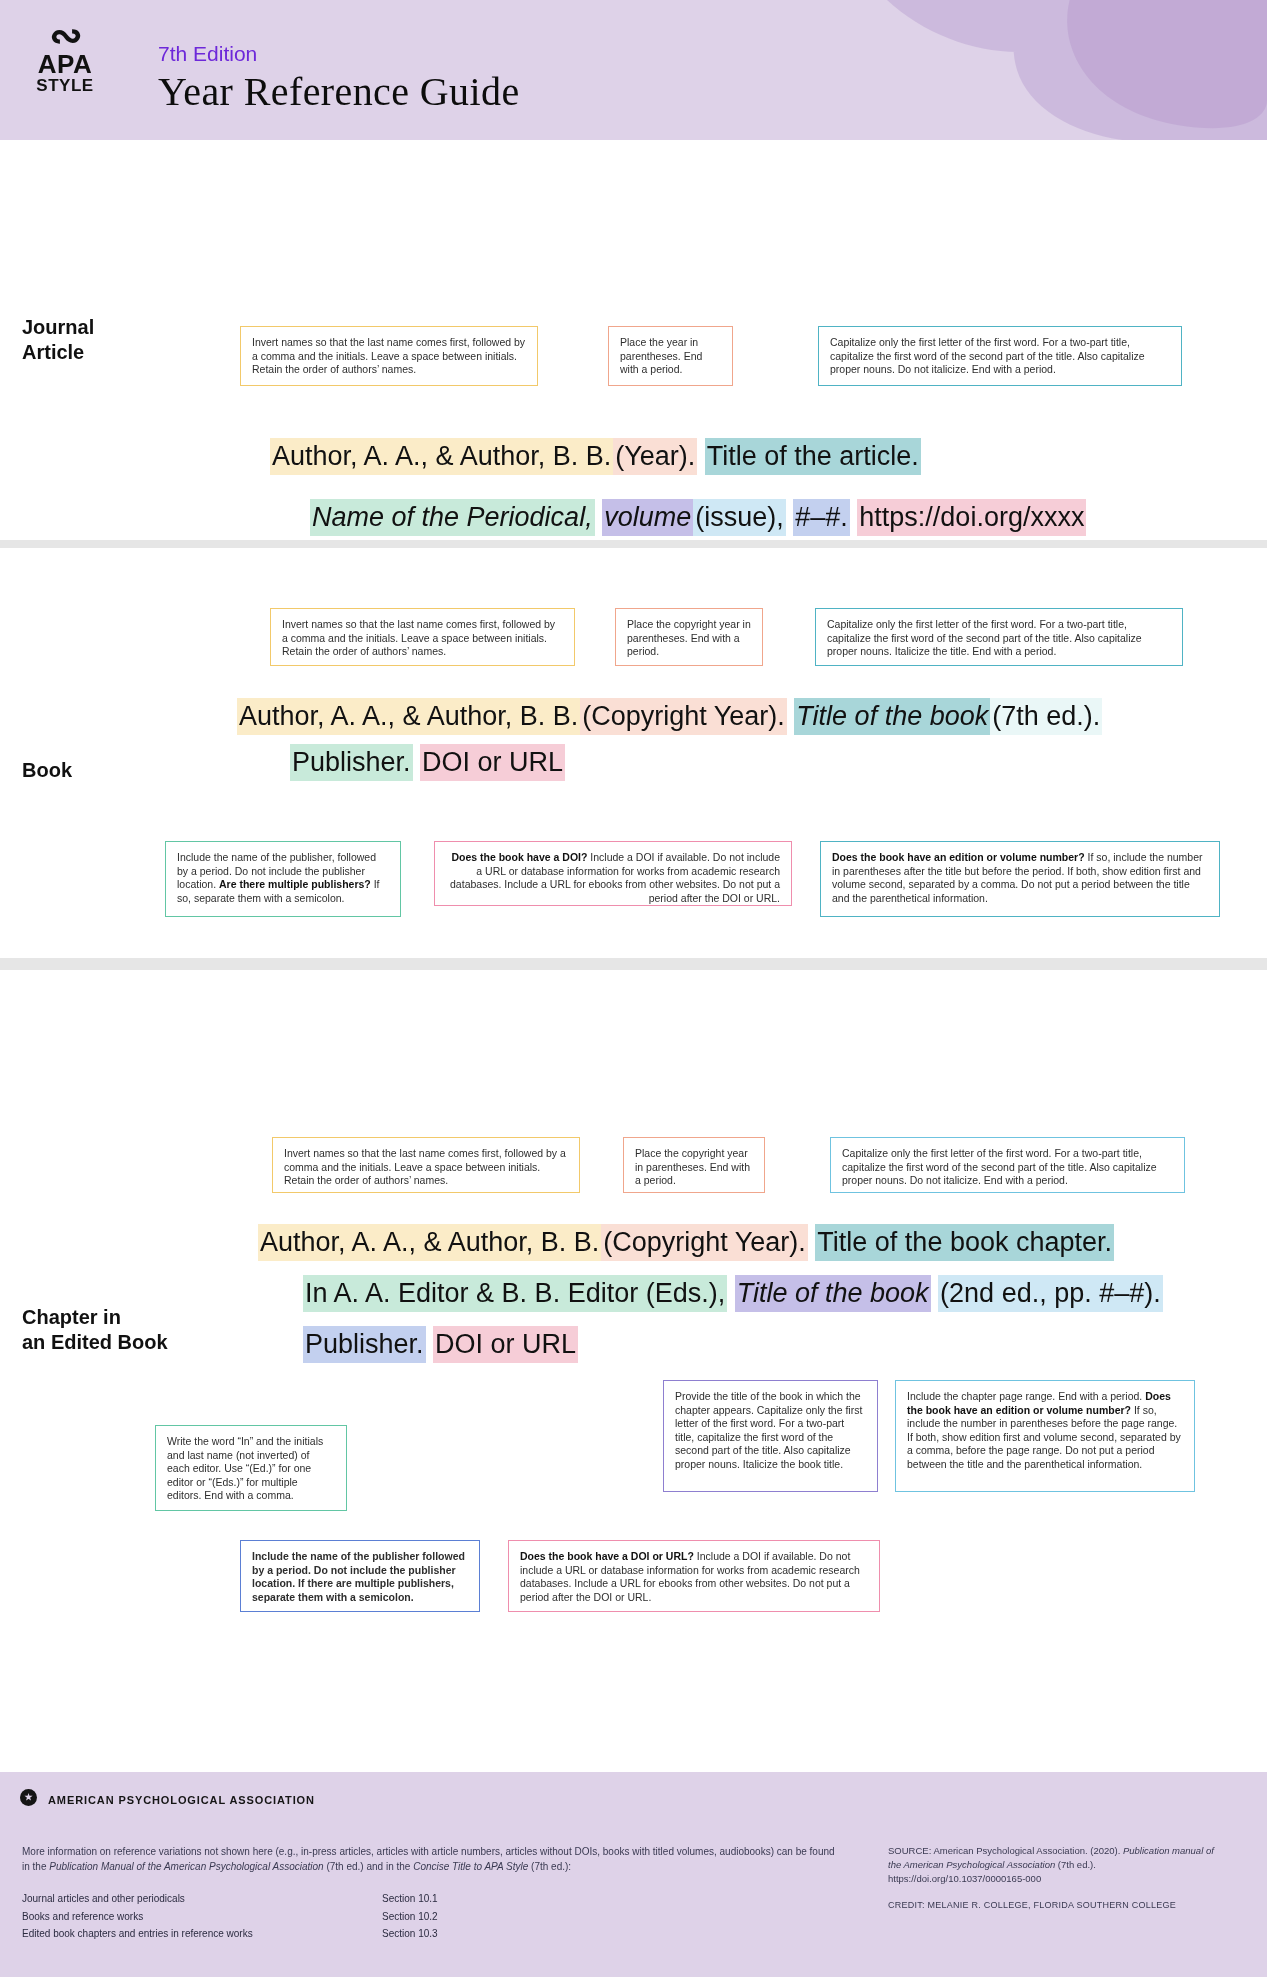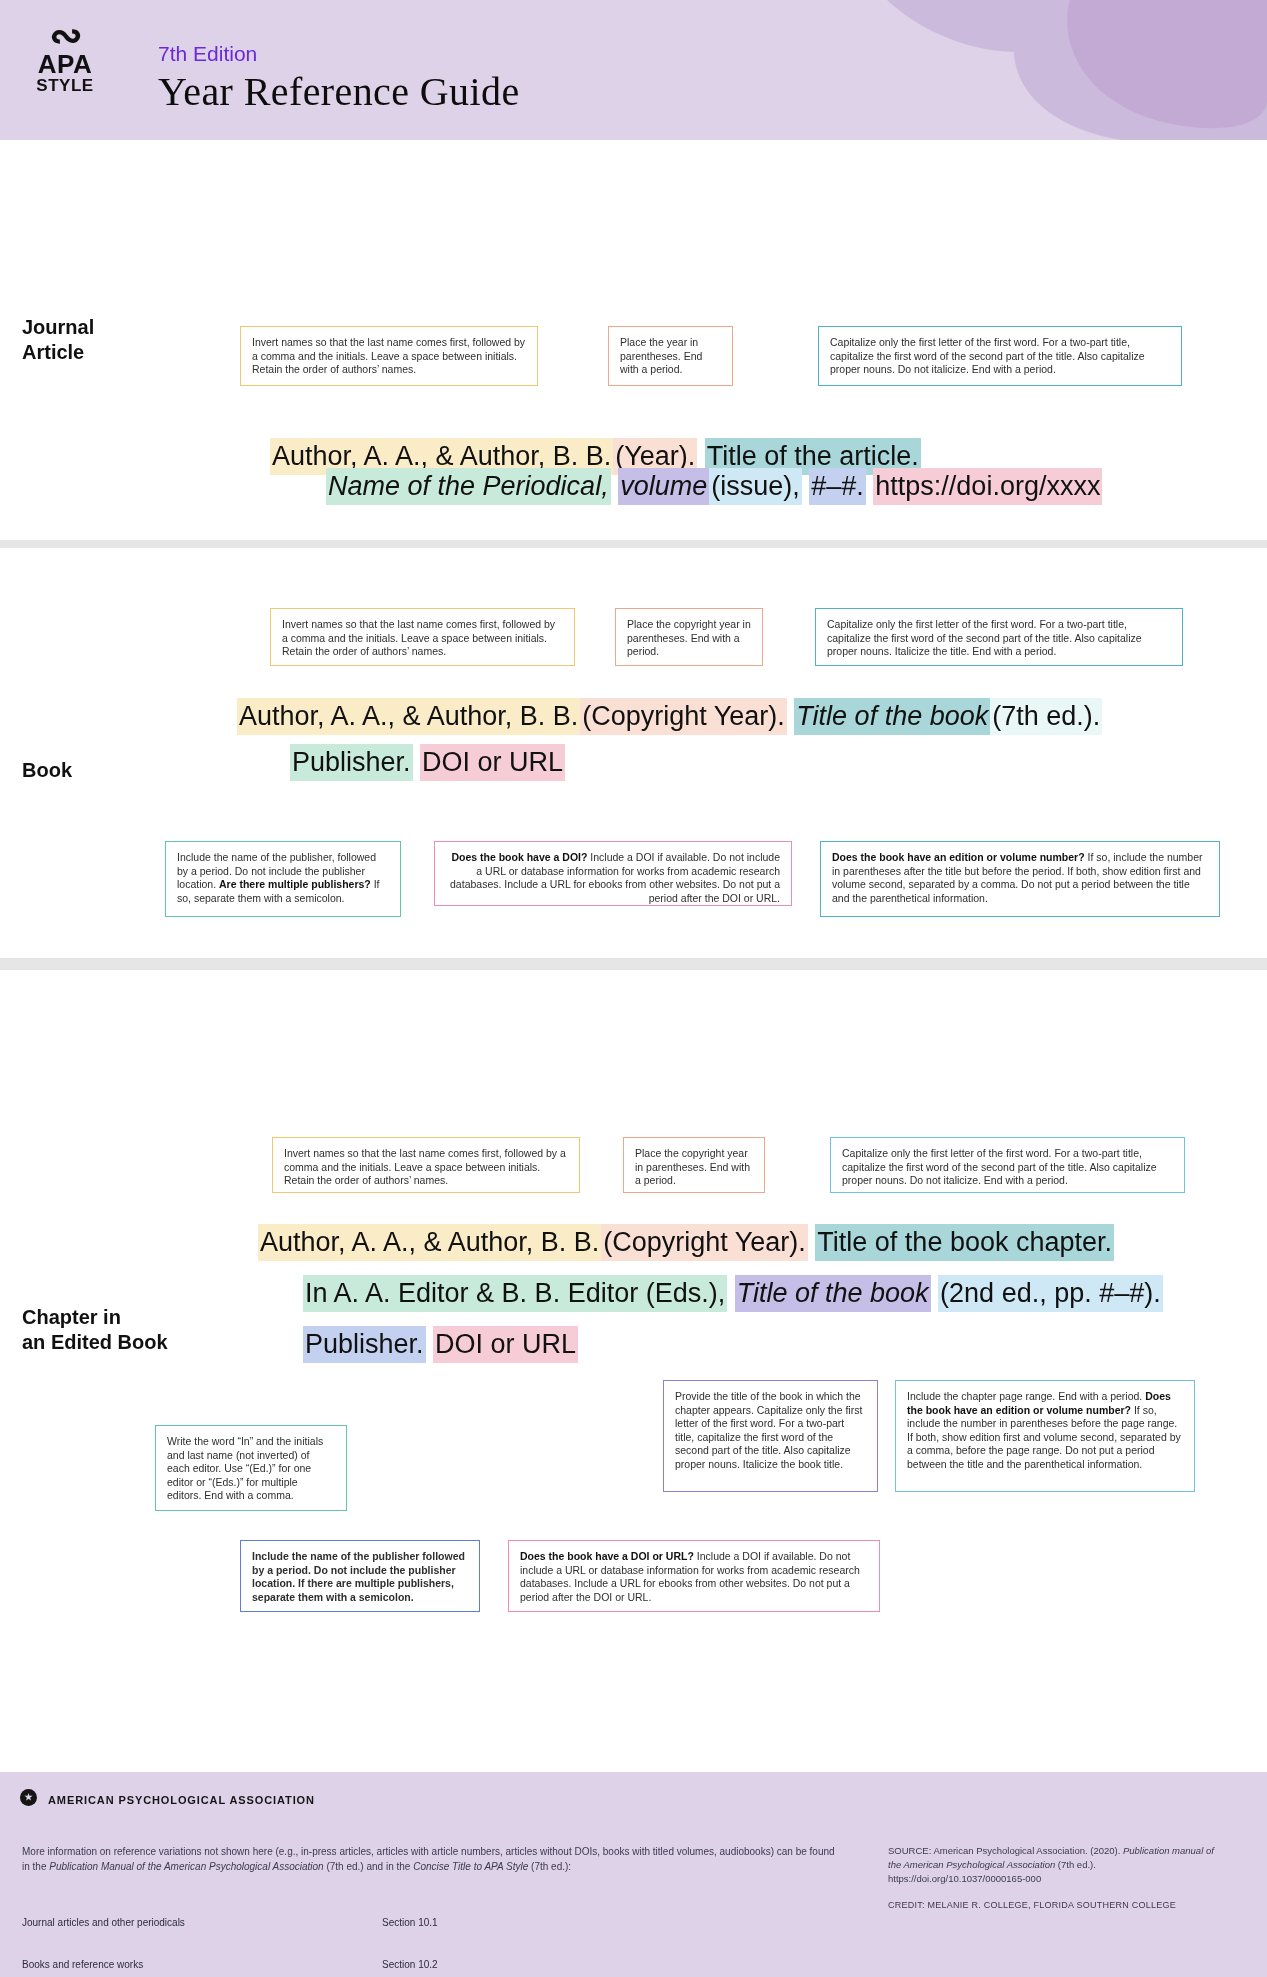--- a/index.html
+++ b/index.html
@@ -165,21 +165,21 @@
     color: #3a3a52;
   }
   .footer-note i { font-style: italic; }
   .footer-table {
     position: absolute;
     left: 22px; top: 118px;
     font-size: 10px;
     line-height: 17.5px;
     color: #2b2b40;
   }
-  .ft-row { display: block; margin-top: 24px; }
+  .ft-row { display: block; }
   .ft-label { display: inline-block; width: 360px; }
   .ft-sec { display: inline-block; }
   .footer-source {
     position: absolute;
     left: 888px; top: 72px;
     width: 340px;
     font-size: 9.5px;
     line-height: 14px;
     color: #3a3a52;
   }
@@ -251,21 +251,21 @@
   <div class="note" style="left:240px; top:186px; width:298px; height:60px; border-color:#f2c96a;">Invert names so that the last name comes first, followed by a comma and the initials. Leave a space between initials. Retain the order of authors’ names.</div>
 
   <div class="note" style="left:608px; top:186px; width:125px; height:60px; border-color:#f0a68c;">Place the year in parentheses. End with a period.</div>
 
   <div class="note" style="left:818px; top:186px; width:364px; height:60px; border-color:#4fb3c4;">Capitalize only the first letter of the first word. For a two-part title, capitalize the first word of the second part of the title. Also capitalize proper nouns. Do not italicize. End with a period.</div>
 
   <div class="cite" style="left:270px; top:298px;">
     <span style="background:#fbecc8;">Author, A. A., &amp; Author, B. B.</span><span style="background:#fadfd5;">(Year).</span> <span style="background:#a8d6d9;">Title of the article.</span>
   </div>
 
-  <div class="cite" style="left:310px; top:328px;margin-left:16px;">
+  <div class="cite" style="left:310px; top:359px;">
     <span class="it" style="background:#c8eada;">Name of the Periodical,</span> <span class="it" style="background:#c5bfe8;">volume</span><span style="background:#cfe8f5;">(issue),</span> <span style="background:#c3d0ef;">#–#.</span> <span style="background:#f6cdd7;">https://doi.org/xxxx</span>
   </div>
 
   <div class="note" style="left:137px; top:433px; width:190px; height:74px; border-color:#62c6a4;">Capitalize all major words in the periodical name. Follow with a comma. Italicize the periodical name (but not the comma after).</div>
 
   <div class="note" style="left:341px; top:433px; width:190px; height:74px; border-color:#8e7fd0;">Italicize the volume number. Do not put a space between the volume number and the parentheses around the issue number.</div>
 
   <div class="note" style="left:586px; top:433px; width:232px; height:74px; border-color:#6fc3e0;">Do not italicize the issue number or parentheses. Follow the parentheses with a comma. <b>No issue number?</b> That’s okay. Follow the volume number with a comma.</div>
 
   <div class="note" style="left:848px; top:433px; width:158px; height:74px; border-color:#5b7fd4;">Include the article page range. Use an en dash; do not put spaces around the en dash. End with a period.</div>

